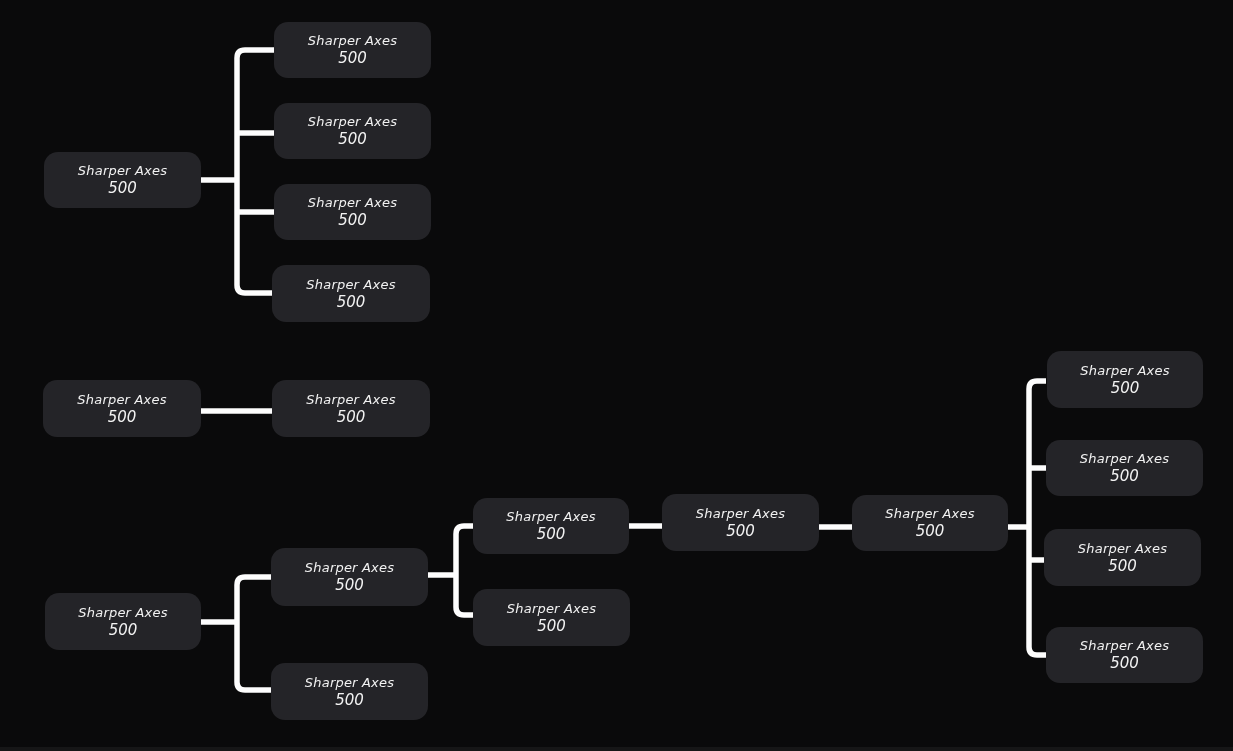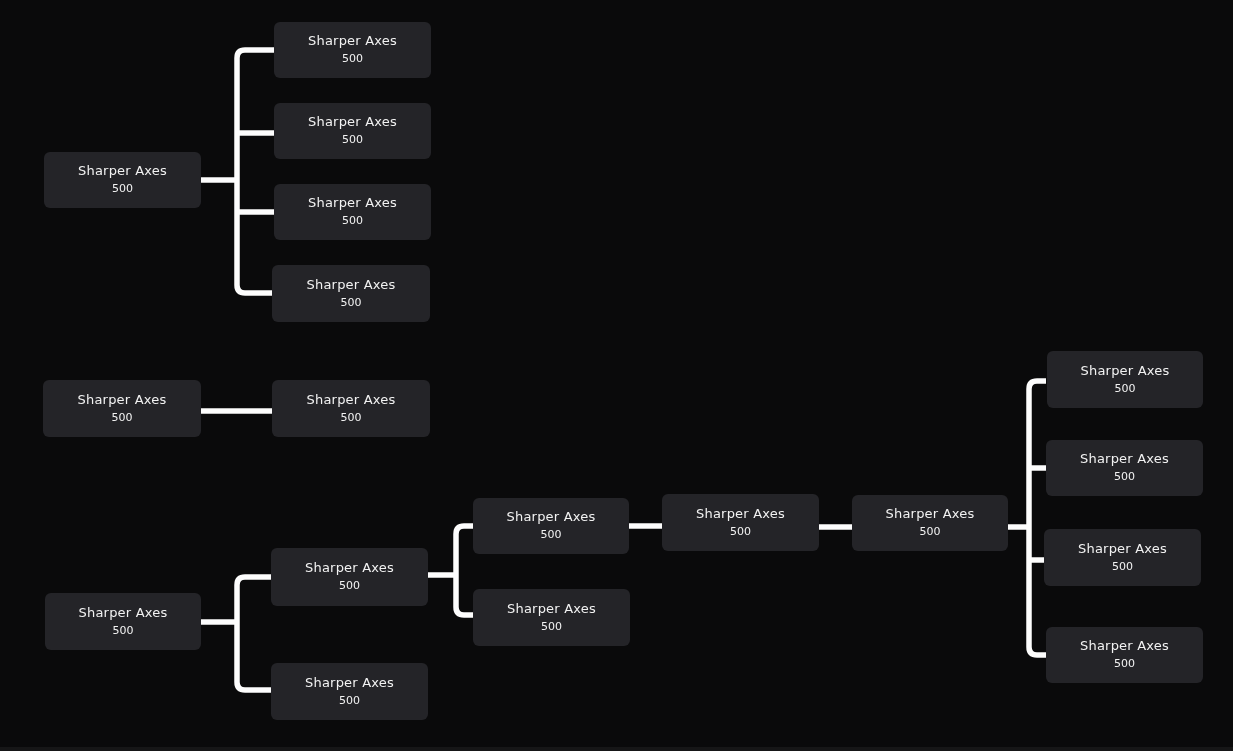--- a/index.html
+++ b/index.html
@@ -31,31 +31,32 @@
   }
   .node {
     position: absolute;
     background: var(--node-fill, #242428);
     color: var(--node-text, #f2f2f2);
     display: flex;
     flex-direction: column;
     align-items: center;
     justify-content: center;
     text-align: center;
-    border-radius: 6px;
+    border-radius: 14px;
     box-sizing: border-box;
+    font-style: italic;
   }
   .node .t {
     font-size: 13px;
     line-height: 17px;
     letter-spacing: 0.2px;
     white-space: nowrap;
   }
   .node .v {
-    font-size: 11px;
+    font-size: 15px;
     line-height: 19px;
     white-space: nowrap;
   }
   .bottom-strip {
     position: absolute;
     left: 0;
     bottom: 0;
     width: 100%;
     height: 4px;
     background: #161617;

